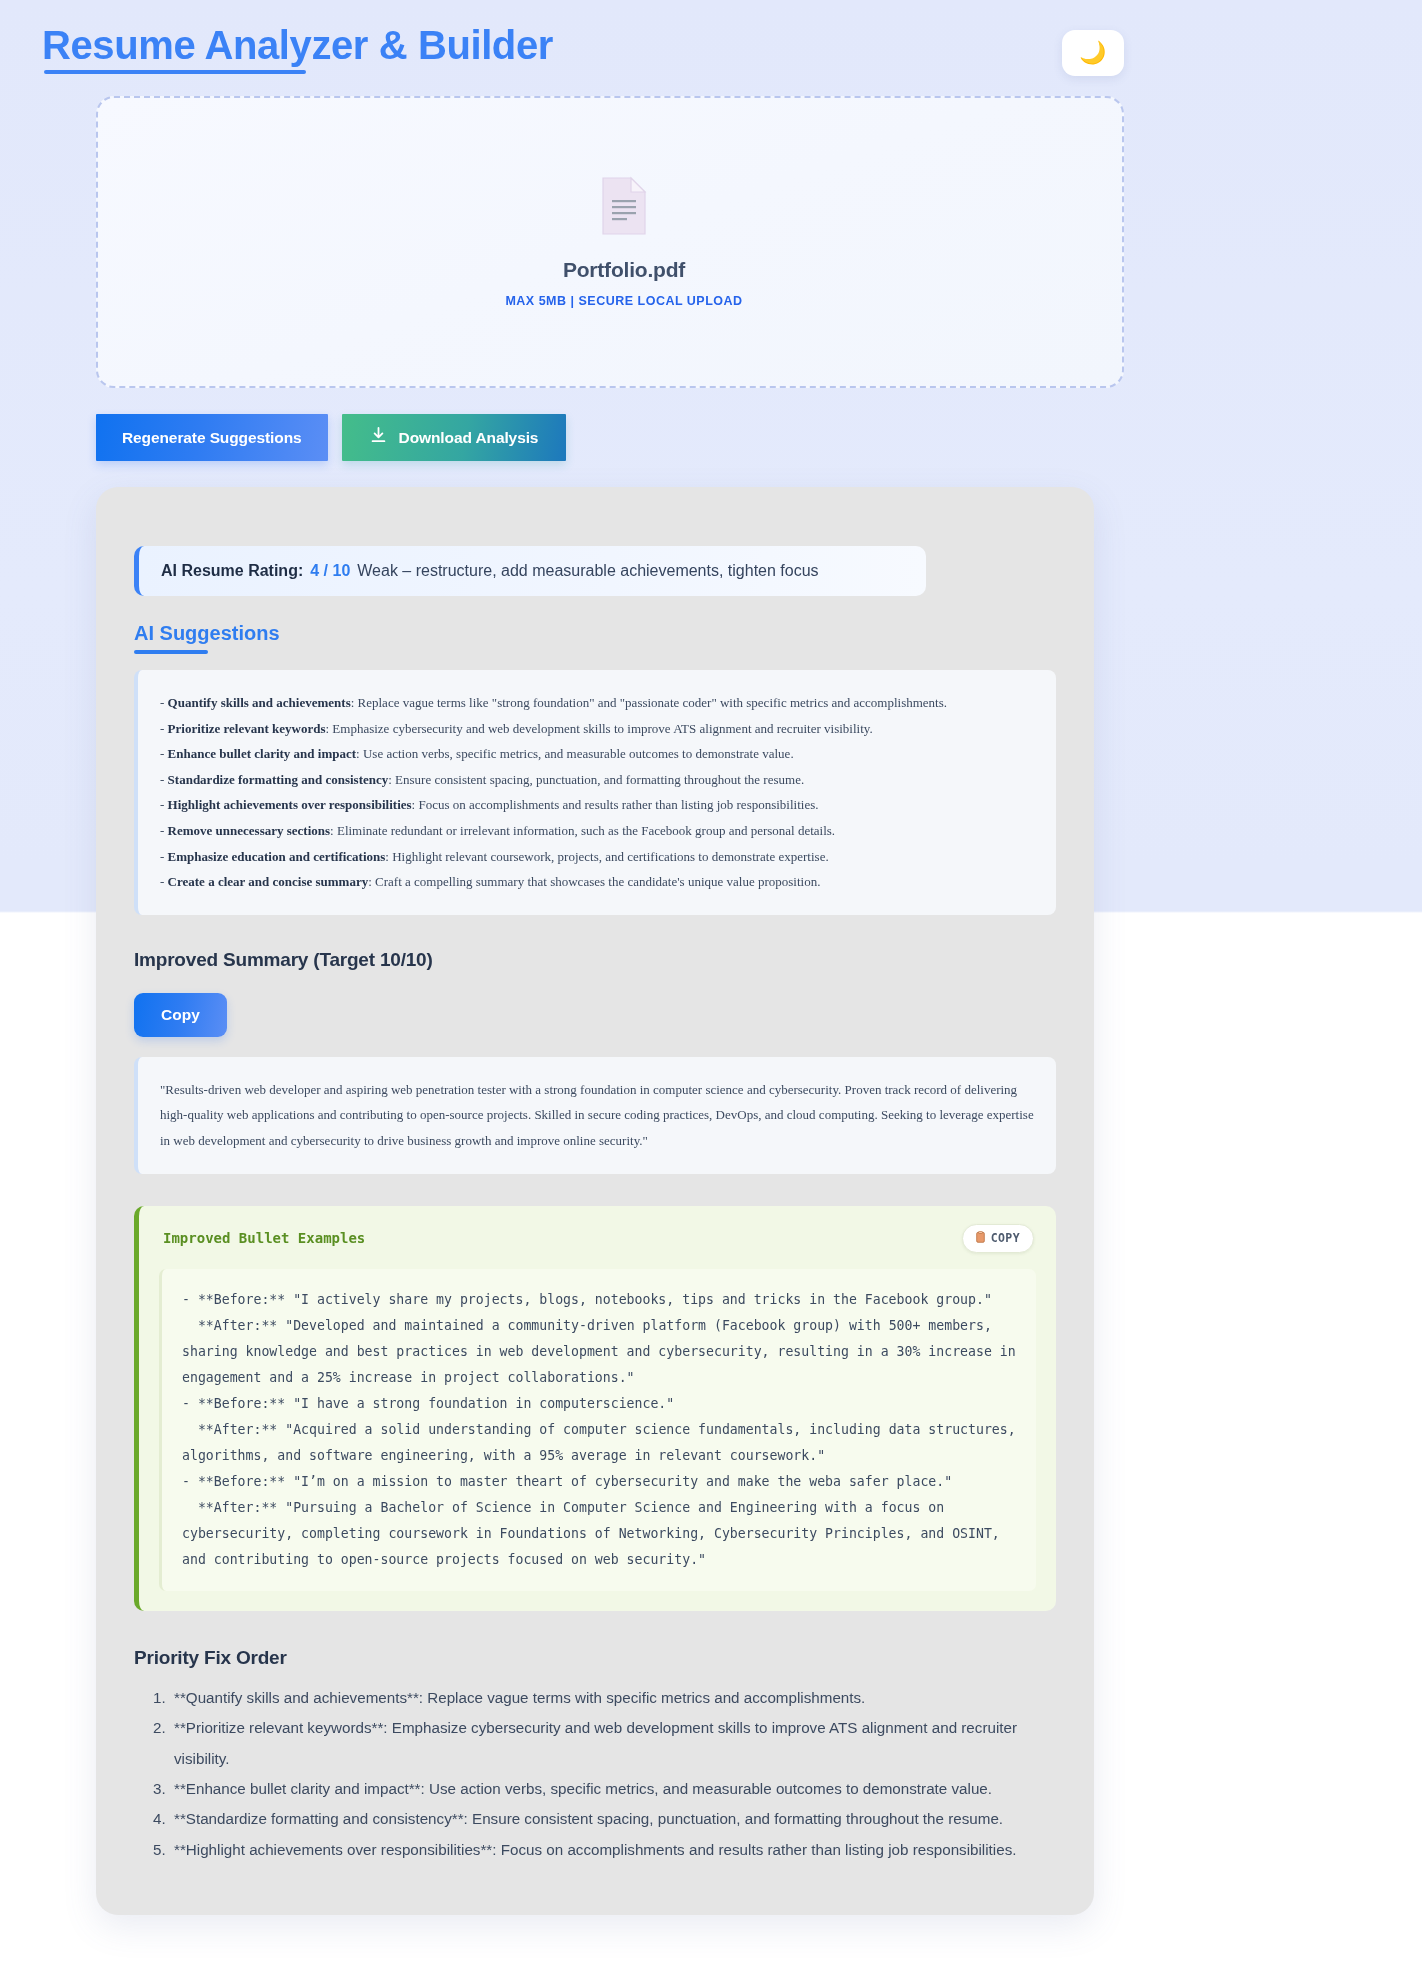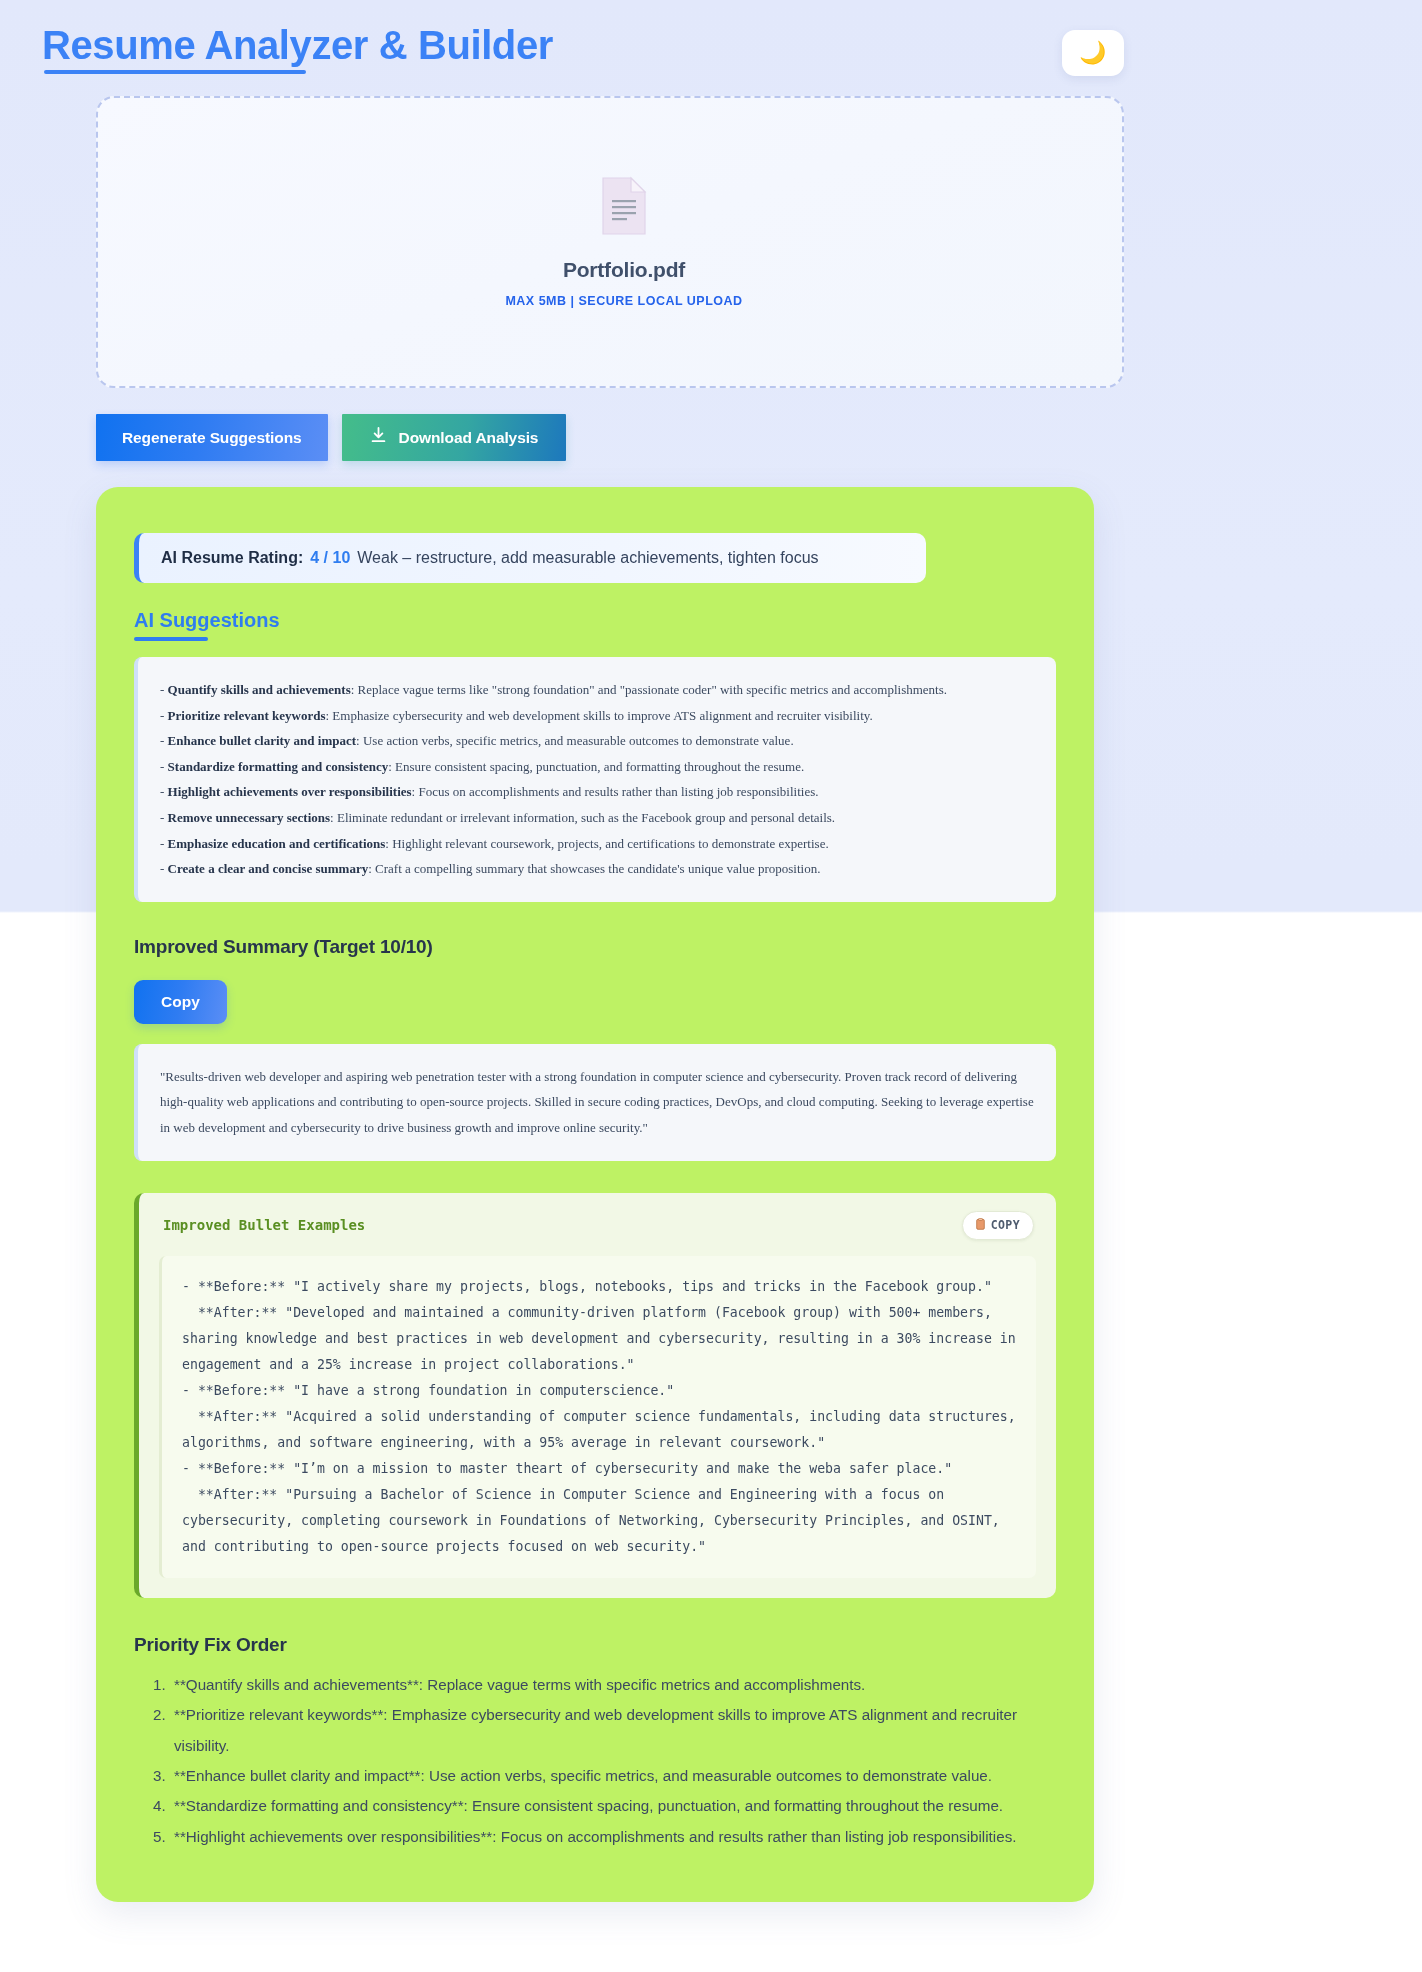--- a/index.html
+++ b/index.html
@@ -141,24 +141,24 @@
   }
   .btn-download {
     padding: 0 28px;
     background: linear-gradient(100deg, #44bd8a 0%, #34a6a2 55%, #1d78bd 100%);
     box-shadow: 0 4px 10px rgba(40,150,160,0.2);
   }
 
   
   .result-card {
     margin: 26px 96px 0 96px;
-    background: #bef264;
+    background: #e5e5e5;
     border-radius: 22px;
     box-shadow: 0 12px 34px rgba(90,105,160,0.13);
-    padding: 46px 38px 50px 38px;
+    padding: 59px 38px 50px 38px;
   }
 
   
   .rating-callout {
     display: flex;
     align-items: center;
     background: linear-gradient(90deg, #eaf2ff 0%, #f1f6ff 60%, #f7faff 100%);
     border-left: 5px solid #3b82f6;
     border-radius: 10px;
     padding: 16px 22px;

